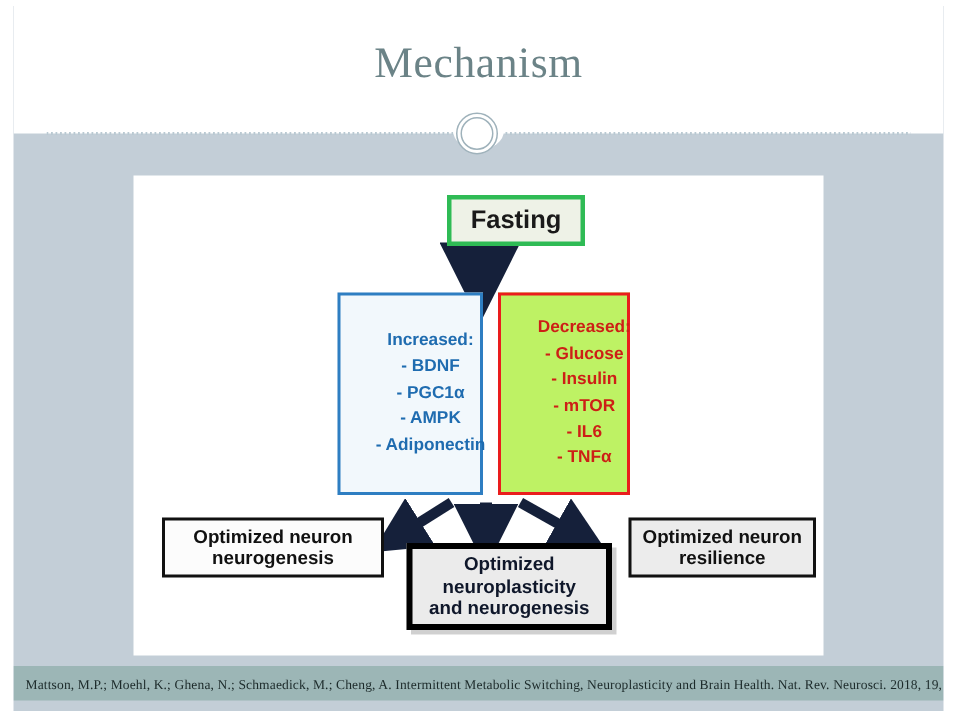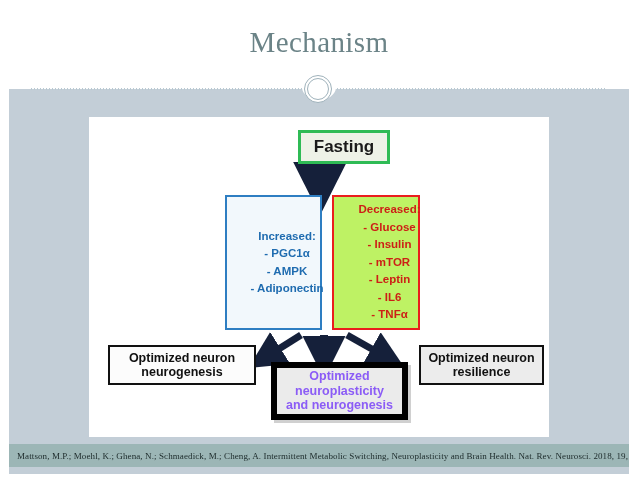--- a/index.html
+++ b/index.html
@@ -165,23 +165,23 @@
     border: 2px solid #111111;
     background: #fcfcfc;
     color: #111111;
     font-size: 12.5px;
   }
   #node-neuroplasticity {
     left: 182px;
     top: 245px;
     width: 137px;
     height: 58px;
-    border: 6px solid #000000;
+    border: 4px solid #000000;
     background: #ebebeb;
-    color: #8b5cf6;
+    color: #0f172a;
     font-size: 12.5px;
     box-shadow: 3px 3px 0 rgba(150,150,150,0.45);
   }
   #node-resilience {
     left: 330px;
     top: 228px;
     width: 125px;
     height: 40px;
     border: 2px solid #111111;
     background: #ececec;
@@ -251,33 +251,33 @@
       <line x1="212" y1="218" x2="177" y2="240" stroke="#15203a" stroke-width="7" marker-end="url(#ah2)"></line>
 
       <line x1="258" y1="218" x2="297" y2="240" stroke="#15203a" stroke-width="7" marker-end="url(#ah2)"></line>
     </svg>
 
     <div class="node" id="node-fasting">Fasting</div>
 
     <div class="node" id="node-increased">
       <div class="node-list">
         <div>Increased:</div>
+        <div>- BDNF</div>
         <div>- PGC1α</div>
         <div>- AMPK</div>
         <div>- Adiponectin</div>
       </div>
     </div>
 
     <div class="node" id="node-decreased">
       <div class="node-list">
         <div>Decreased:</div>
         <div>- Glucose</div>
         <div>- Insulin</div>
         <div>- mTOR</div>
-        <div>- Leptin</div>
         <div>- IL6</div>
         <div>- TNFα</div>
       </div>
     </div>
 
     <div class="node" id="node-bioenergetics">
       <div>
         <div>Optimized neuron</div>
         <div>neurogenesis</div>
       </div>

